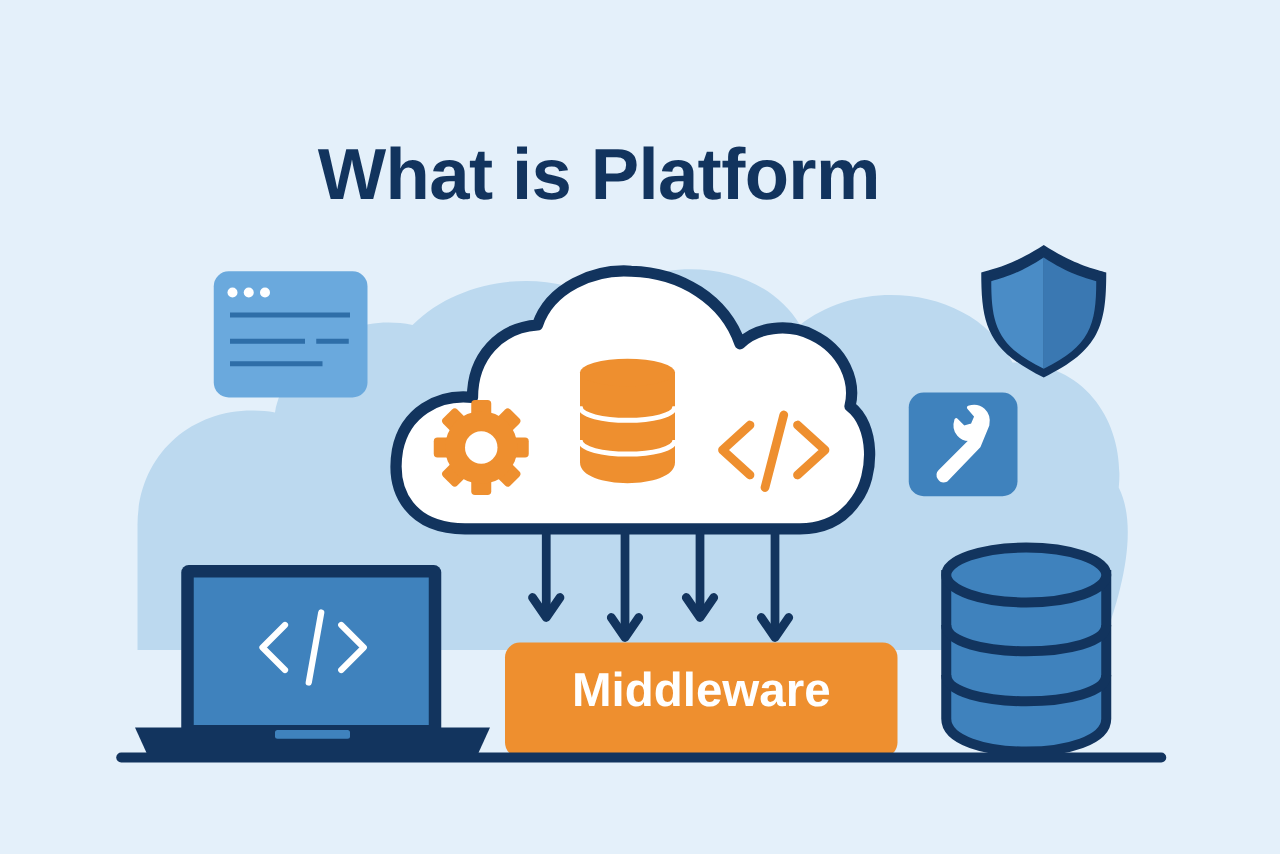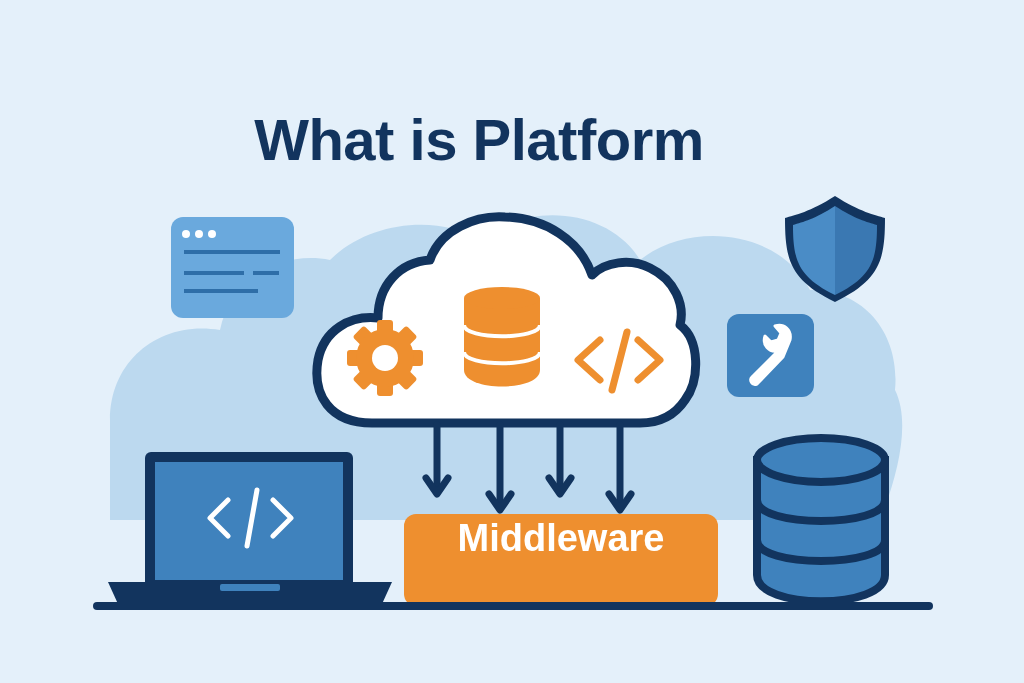--- a/index.html
+++ b/index.html
@@ -1,19 +1,19 @@
 <!DOCTYPE html>
 <html><head>
 <meta charset="utf-8">
 <style>
   html,body{margin:0;padding:0;}
   body{width:1024px;height:683px;overflow:hidden;background:#e4f0fa;font-family:"Liberation Sans",sans-serif;position:relative;}
   .title{position:absolute;left:0;top:68px;width:958px;text-align:center;color:#12345e;font-weight:bold;font-size:58px;line-height:70px;letter-spacing:-0.5px;margin-top:37px;}
   svg.scene{position:absolute;left:0;top:0;}
-  .mw-label{position:absolute;left:404px;top:495px;width:314px;height:86px;display:flex;align-items:center;justify-content:center;color:#fff;font-weight:bold;font-size:38px;}
+  .mw-label{position:absolute;left:404px;top:510px;width:314px;height:86px;display:flex;align-items:center;justify-content:center;color:#fff;font-weight:bold;font-size:38px;}
 </style>
 </head>
 <body>
 
 <svg class="scene" width="1024" height="683" viewBox="0 0 1024 683">
 
   <g>
     <path d="M110 520 L110 420 C110 360 160 320 220 330 C230 280 280 250 330 260 C370 220 440 215 480 240 C530 200 610 210 640 260 C690 220 780 230 810 290 C870 290 900 340 895 390 C910 420 900 470 880 520 Z" fill="#bcd9ef"></path>
   </g>
 

